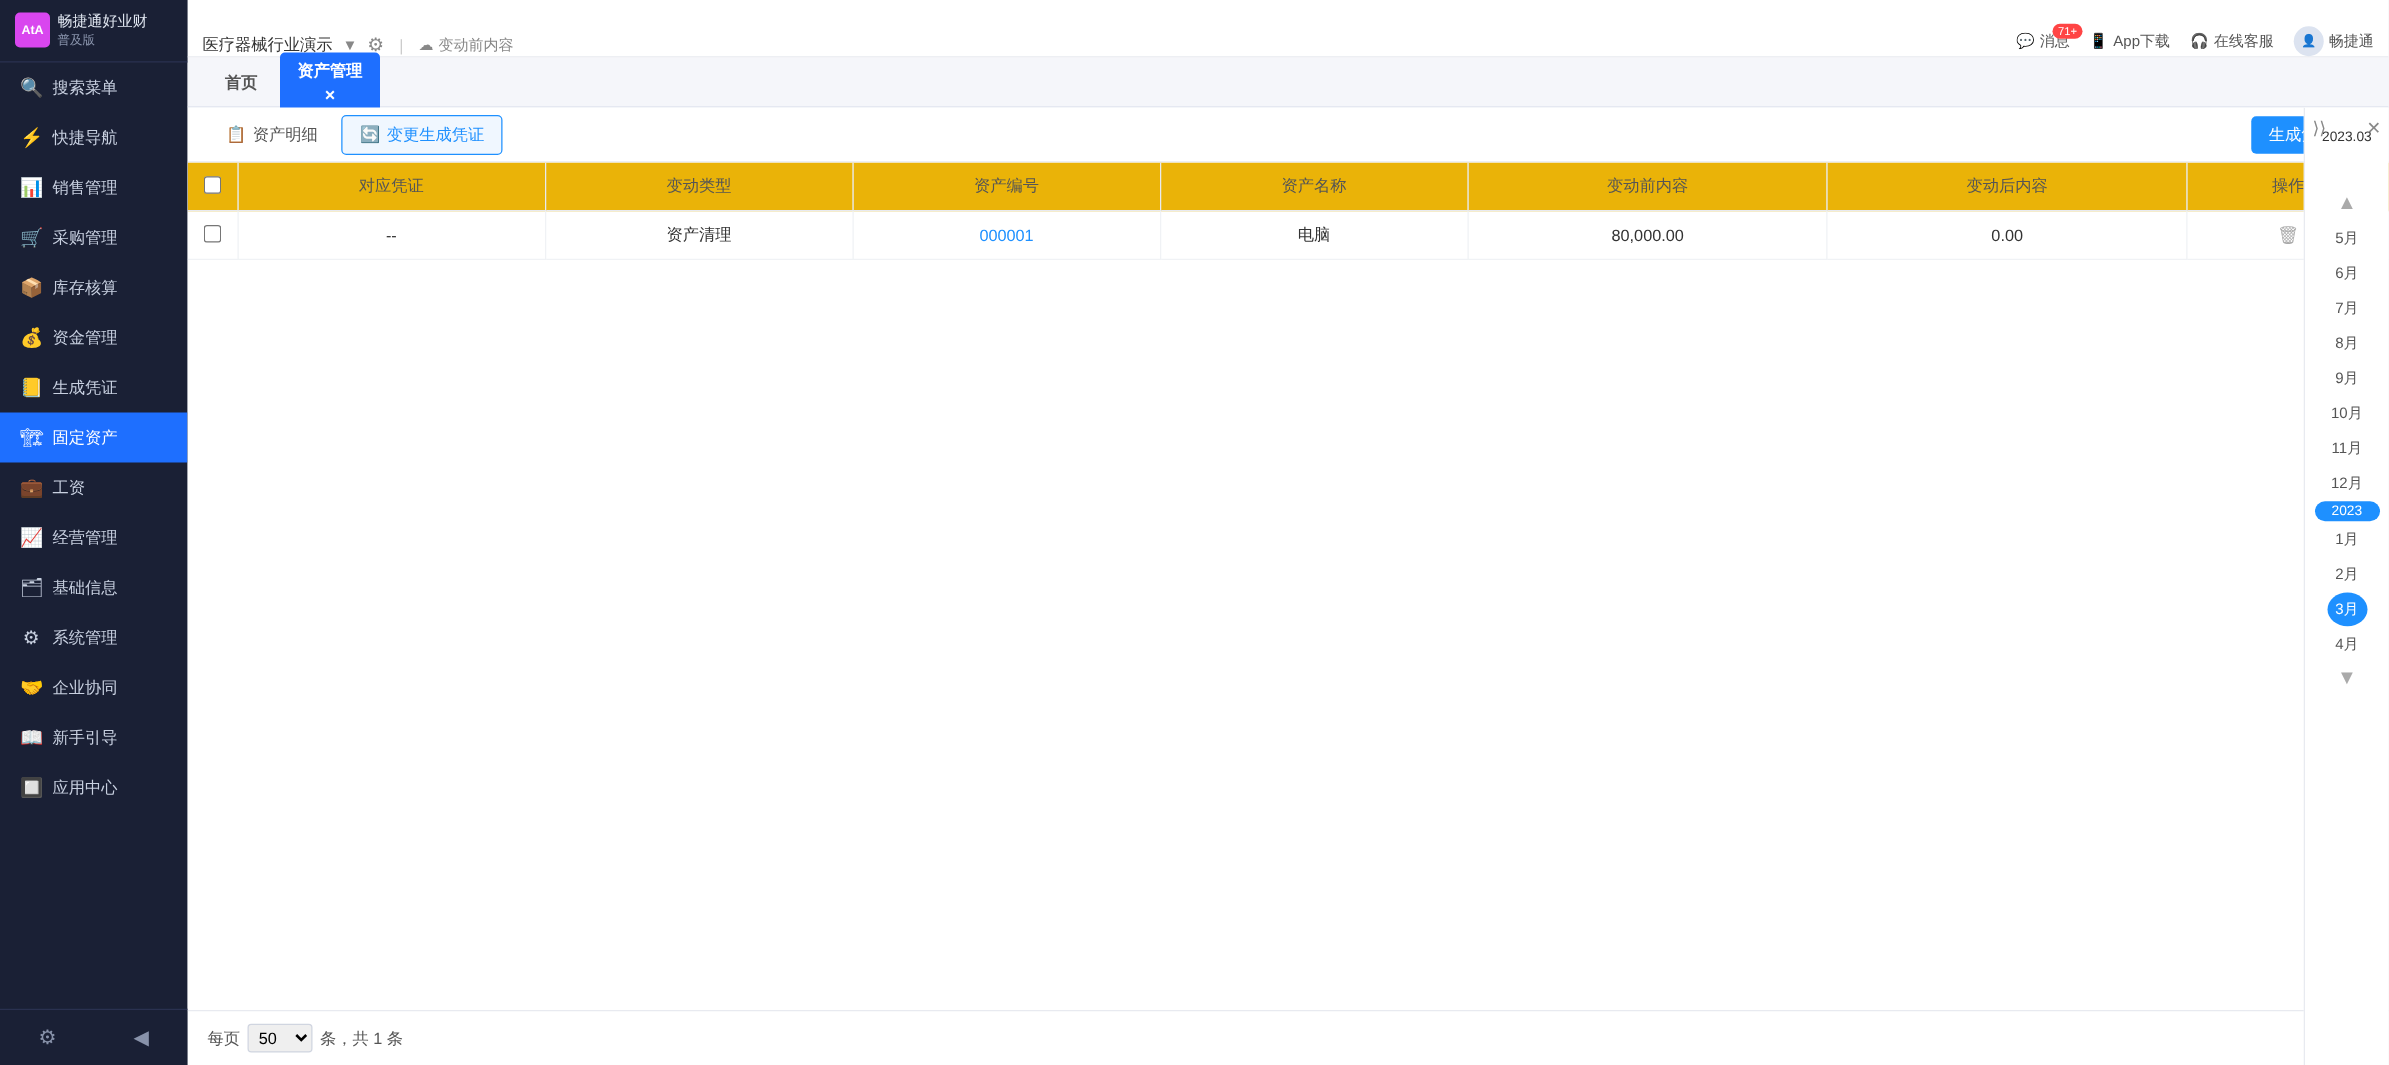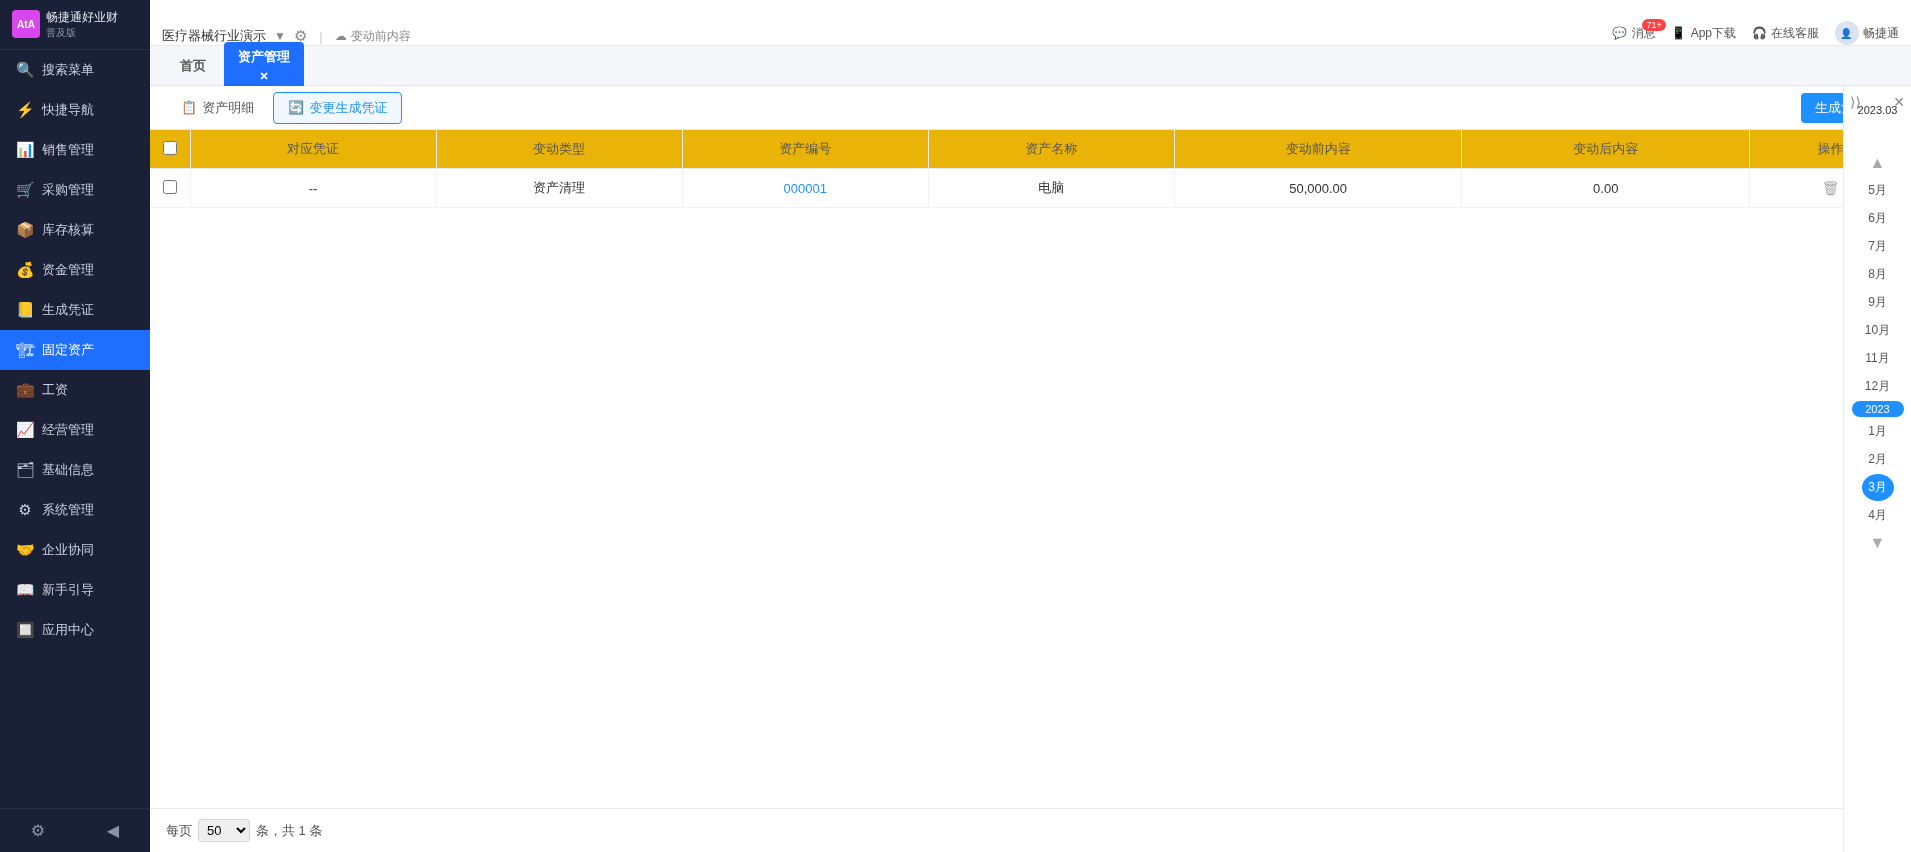--- a/index.html
+++ b/index.html
@@ -553,21 +553,21 @@
         </thead>
         <tbody id="table-body">
         <tr>
     <td class="checkbox-cell">
       <input type="checkbox" class="checkbox-input" style="">
     </td>
     <td>--</td>
     <td>资产清理</td>
     <td style="color:#1e90ff;">000001</td>
     <td>电脑</td>
-    <td>50,000.00</td>
+    <td>80,000.00</td>
     <td>0.00</td>
     <td><span class="delete-icon">🗑</span></td>
   </tr>
           </tbody>
       </table>
     </div>
 
     <div class="table-footer">
       <span>每页</span>
       <select class="page-size-select">

